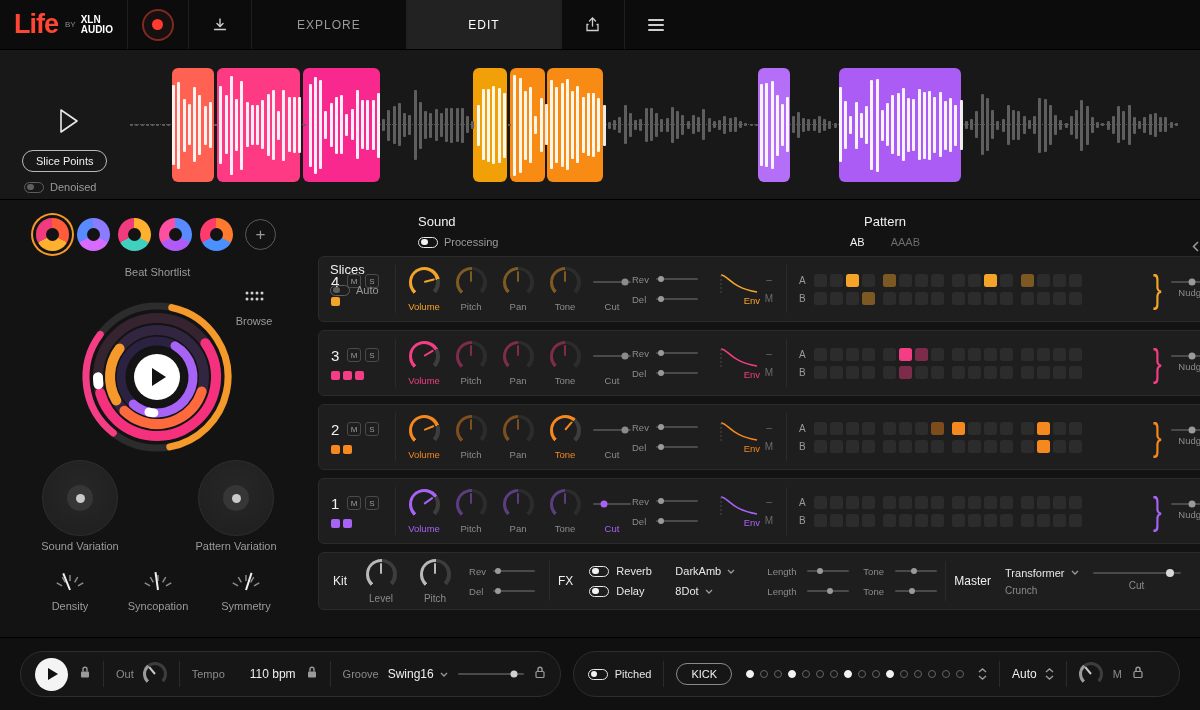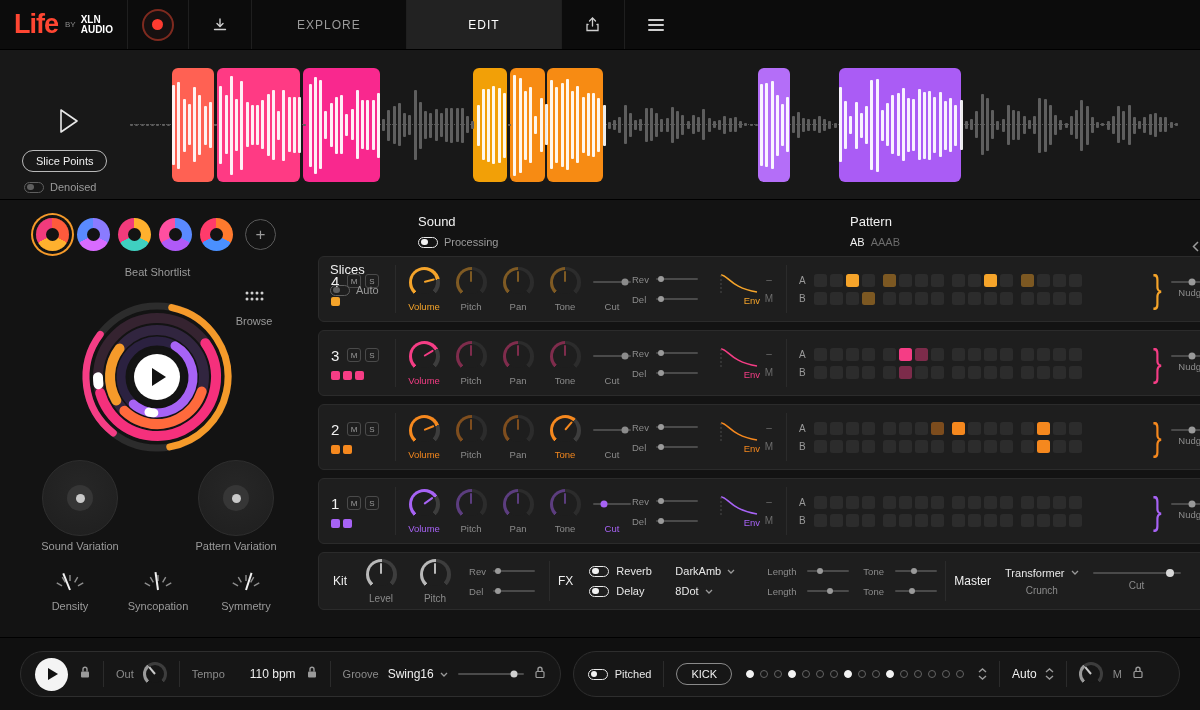--- a/index.html
+++ b/index.html
@@ -524,25 +524,25 @@
             <span>Auto</span>
           </span>
         </div>
         <div class="ph-col" style="left:100px;">
           <span class="ph-title">Sound</span>
           <span class="ph-sub">
             <span class="tog on"></span>
             <span>Processing</span>
           </span>
         </div>
-        <div class="ph-col" style="left:532px;">
+        <div class="ph-col" style="left:532px;align-items:center;">
           <span class="ph-title">Pattern</span>
           <span class="ph-sub">
             <span style="color:#f0f0f0;">AB</span>
-            <span style="color:#6c6c6c;">AAAB</span>
+            <span style="color:#6c6c6c;margin-left:20px;">AAAB</span>
           </span>
         </div>
         <span class="chev" style="right:32px;">
           <svg width="7" height="11" viewBox="0 0 7 11" fill="none" stroke="#9a9a9a" stroke-width="1.5">
               <path d="M6 1L1.5 5.5 6 10"></path>
             </svg>
         </span>
 
       </div>
 
@@ -1146,21 +1146,21 @@
         <div class="vdiv"></div>
         <div class="mastersec">
           <span class="seclbl">Master</span>
           <div class="mcol">
             <span class="msel">
               <span>Transformer</span>
               <svg width="8" height="5" viewBox="0 0 8 5" fill="none" stroke="#9a9a9a" stroke-width="1.3">
                   <path d="M1 1l3 3 3-3"></path>
                 </svg>
             </span>
-            <span class="dimtxt" style="text-align:center;">Crunch</span>
+            <span class="dimtxt" style="">Crunch</span>
           </div>
           <div class="mcol" style="align-items:center;">
             <div class="lsl">
                 <i></i>
               </div>
             <span class="dimtxt">Cut</span>
           </div>
         </div>
       </div>
     </div>

